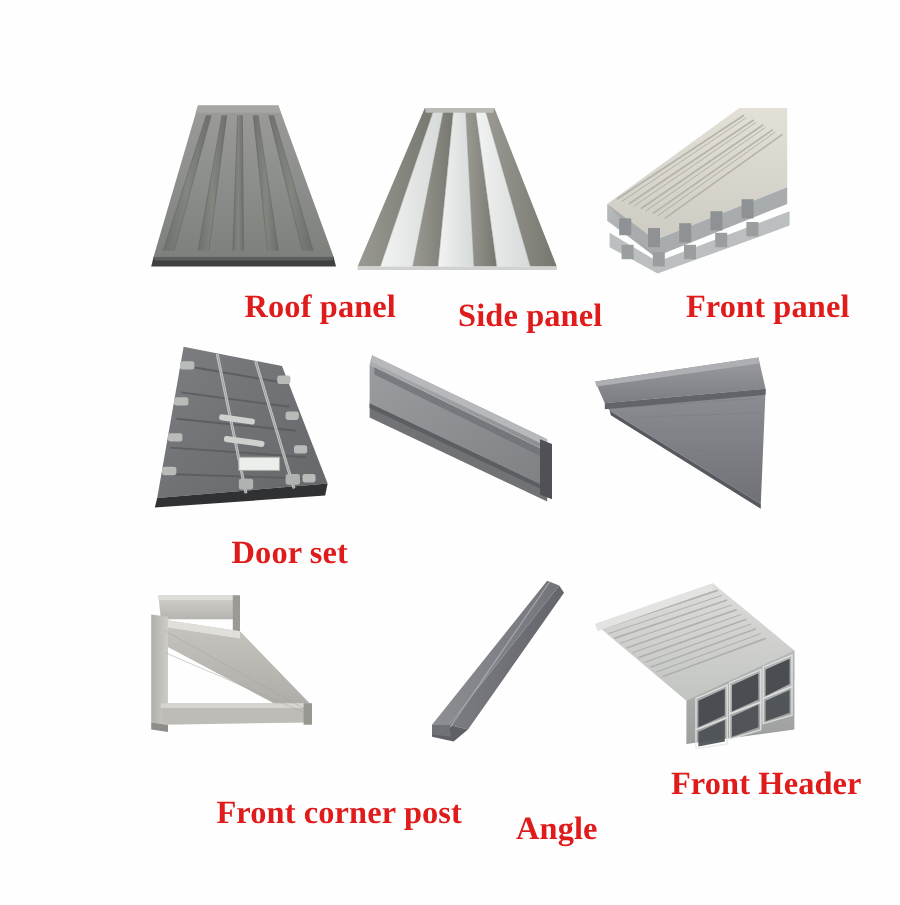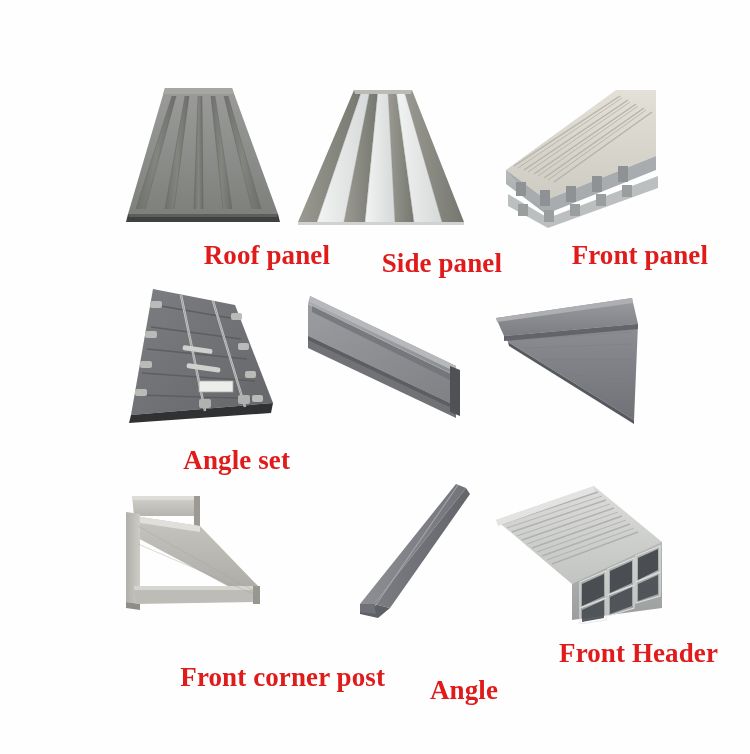--- a/index.html
+++ b/index.html
@@ -214,21 +214,21 @@
 
         <rect x="104" y="98" width="34" height="11" fill="#eceeec" stroke="#a8aaa8" stroke-width="0.8"></rect>
 
         <g fill="#b0b2b0">
           <rect x="104" y="116" width="12" height="9" rx="2"></rect>
           <rect x="143" y="112" width="12" height="9" rx="2"></rect>
         </g>
       </svg>
     </div>
   </div>
-  <div class="label row2" style="left:90px;top:445px;width:200px;">Angle set</div>
+  <div class="label row2" style="left:90px;top:445px;width:200px;">Door set</div>
 
   <div class="cell" style="left:290px;top:288px;width:180px;height:140px;">
     <div class="art">
       <svg viewBox="0 0 180 140" preserveAspectRatio="none">
         <defs>
           <linearGradient id="cpiFace" x1="0" y1="0" x2="1" y2="1">
             <stop offset="0" stop-color="#9a9ca0"></stop>
             <stop offset="1" stop-color="#7e8084"></stop>
           </linearGradient>
           <linearGradient id="cpiTop" x1="0" y1="0" x2="1" y2="0">

